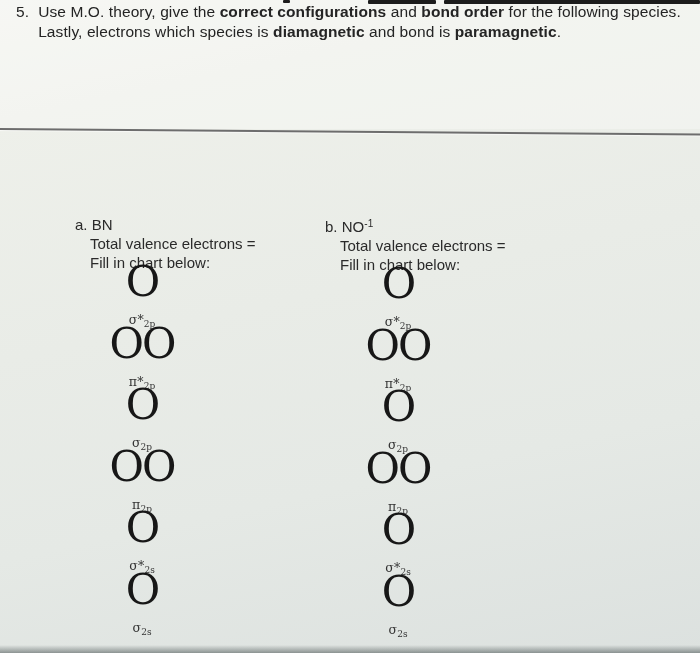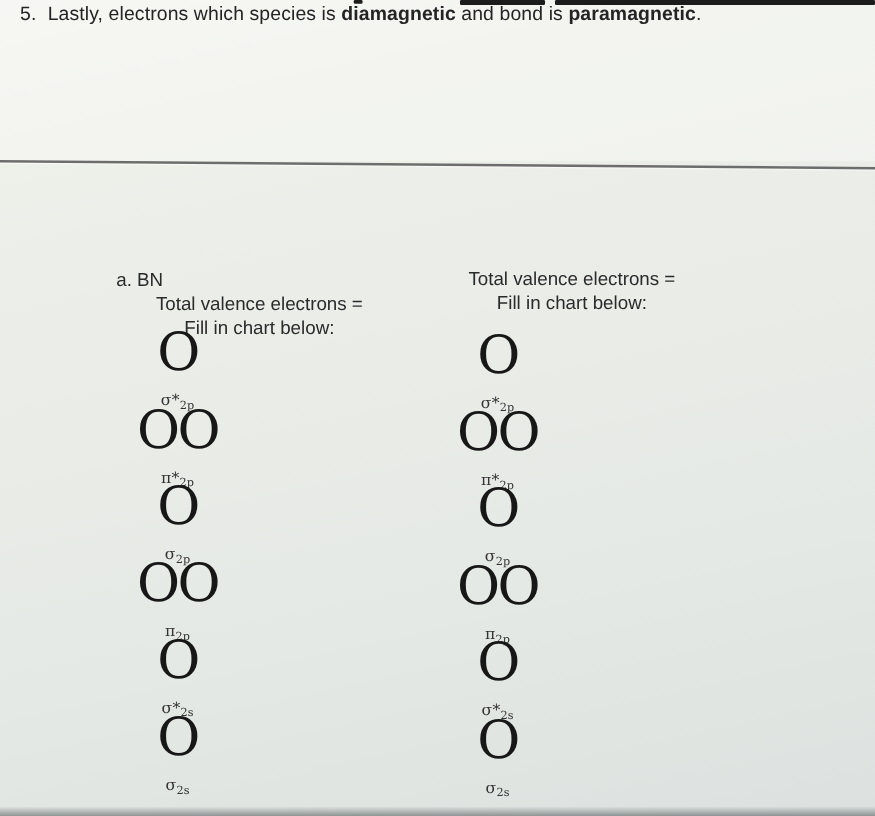--- a/index.html
+++ b/index.html
@@ -49,23 +49,23 @@
     color: #242424;
   }
   .q-num { flex: 0 0 auto; margin-right: 9px; }
   .q-line { margin: 0; }
   .q-line .b { font-weight: 700; }
 
   
   .section { position: absolute; font-size: 15px; line-height: 19px; color: #2a2a2a; }
   .section-a { left: 75px; top: 212px; width: 250px; }
   .section-b { left: 325px; top: 214px; width: 250px; }
-  .sec-title { white-space: nowrap; margin-left: 18px; }
+  .sec-title { white-space: nowrap; }
   .sec-title sup { font-size: 10px; vertical-align: 5px; letter-spacing: 0.3px; }
-  .sec-sub { margin-left: 15px; white-space: nowrap; text-align: center; }
+  .sec-sub { margin-left: 15px; white-space: nowrap; }
 
   
   .orb-chart {
     position: absolute; width: 134px; text-align: center;
     font-family: "DejaVu Serif", serif; color: #1d1d1d;
   }
   .chart-a { left: 75px; top: 261px; }
   .chart-b { left: 331px; top: 263px; }
   .orb-row { position: relative; height: 61.5px; }
   .orb-circles {
@@ -87,31 +87,33 @@
   <div class="top-band"></div>
   <div class="edge-seg s1"></div>
   <div class="edge-seg s2"></div>
   <div class="edge-seg s3"></div>
   <div class="divider"></div>
   <div class="bottom-shade"></div>
 
   <div class="q-header">
     <span class="q-num">5.</span>
     <div class="q-text">
+      <p class="q-line"><span>Use M.O. theory, give the </span><span class="b">correct configurations</span><span> and </span><span class="b">bond order</span><span> for the following species.</span></p>
       <p class="q-line"><span>Lastly, electrons which species is </span><span class="b">diamagnetic</span><span> and bond is </span><span class="b">paramagnetic</span><span>.</span></p>
     </div>
   </div>
 
   <div class="section section-a">
     <div class="sec-title"><span>a.</span> <span>BN</span><sup></sup></div>
     <div class="sec-sub">Total valence electrons =</div>
     <div class="sec-sub">Fill in chart below:</div>
   </div>
 
   <div class="section section-b">
+    <div class="sec-title"><span>b.</span> <span>NO</span><sup>-1</sup></div>
     <div class="sec-sub">Total valence electrons =</div>
     <div class="sec-sub">Fill in chart below:</div>
   </div>
 
   <div class="orb-chart chart-a">
     <div class="orb-row">
       <div class="orb-circles">O</div>
       <div class="orb-label"><span>σ*</span><sub>2p</sub></div>
     </div>
     <div class="orb-row">

